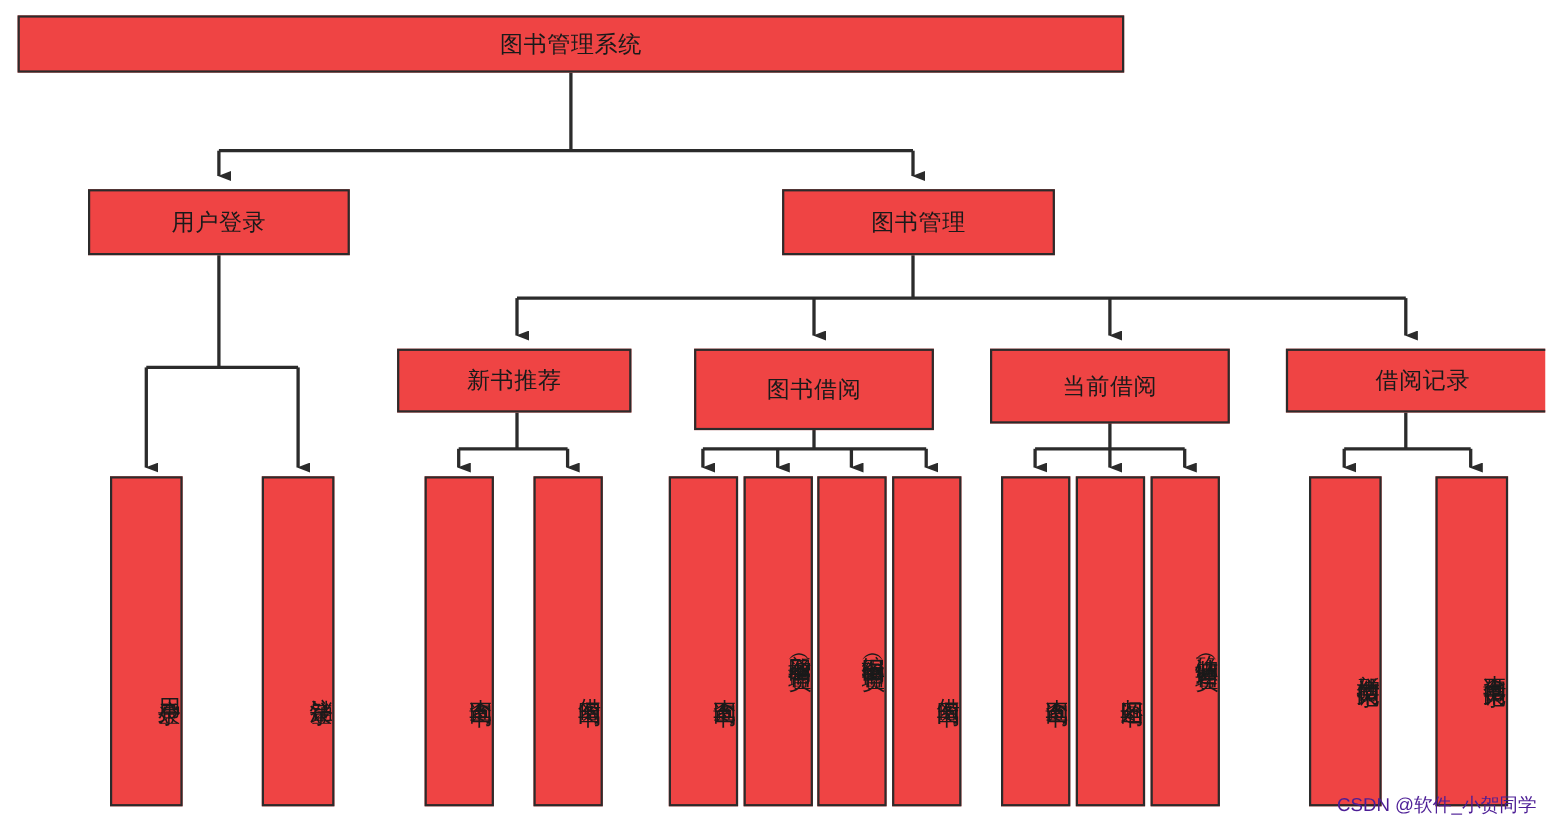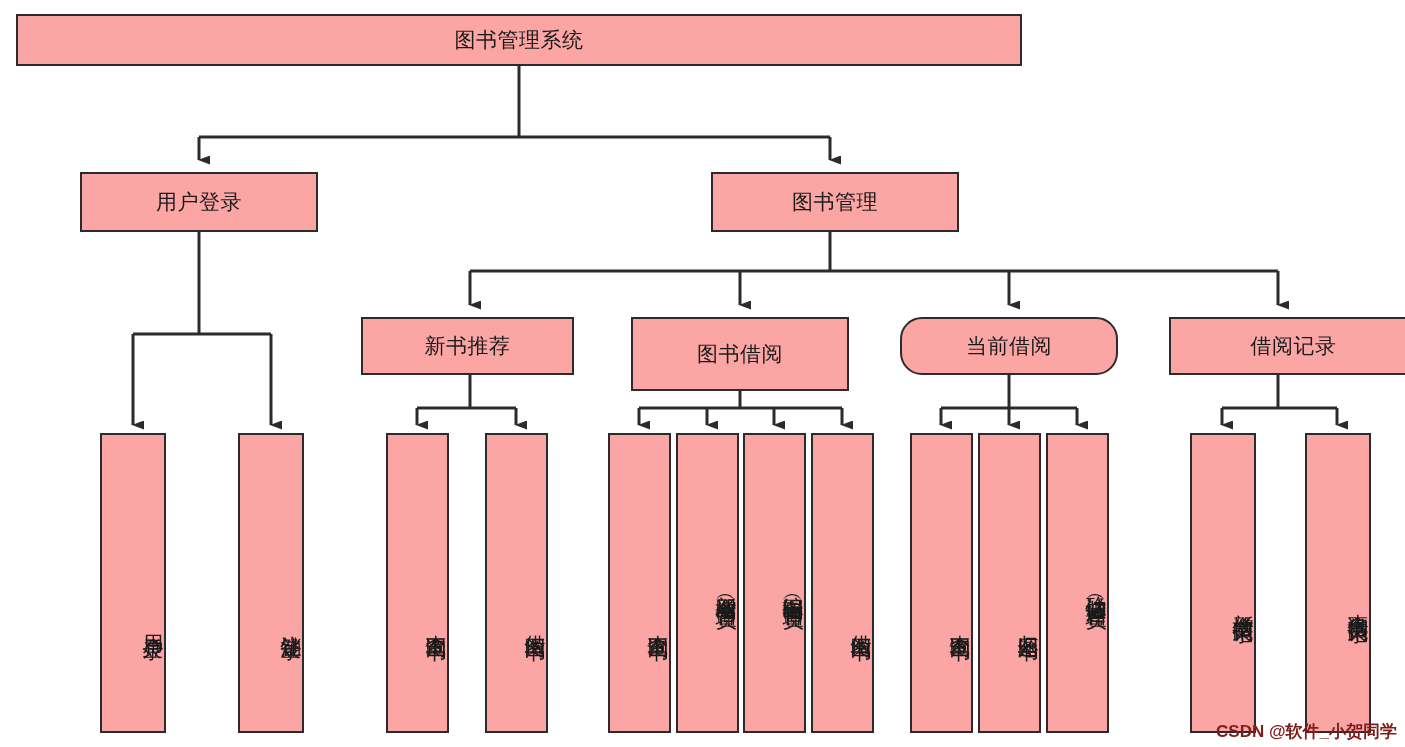--- a/index.html
+++ b/index.html
@@ -22,21 +22,21 @@
     position: absolute;
     left: 0;
     top: 0;
     width: 1405px;
     height: 747px;
   }
   .node {
     position: absolute;
     box-sizing: border-box;
     border: 2px solid #2b2b2b;
-    background: #fca5a5;
+    background: #ef4444;
     display: flex;
     align-items: center;
     justify-content: center;
     color: #1a1a1a;
   }
   .node.horizontal {
     font-size: 21px;
     letter-spacing: 0.5px;
   }
   .node.vertical {
@@ -55,24 +55,23 @@
   }
   .node.vertical .node-label {
     writing-mode: vertical-rl;
     text-orientation: upright;
   }
   #watermark {
     position: absolute;
     right: 8px;
     bottom: 4px;
     font-size: 17px;
-    color: #7f1d1d;
+    color: #4c1d95;
     white-space: nowrap;
     pointer-events: none;
-    font-weight: bold;
   }
 </style>
 </head>
 <body>
 
 <div id="diagram-root">
 
   <svg id="diagram-svg" viewBox="0 0 1405 747" xmlns="http://www.w3.org/2000/svg">
     <defs>
       <marker id="arrowhead" markerWidth="10" markerHeight="12" refX="4.5" refY="11" orient="auto" markerUnits="userSpaceOnUse">
@@ -136,21 +135,21 @@
   </div>
 
   <div class="node horizontal" style="left:361px; top:317px; width:213px; height:58px;">
     <span class="node-label">新书推荐</span>
   </div>
 
   <div class="node horizontal" style="left:631px; top:317px; width:218px; height:74px;">
     <span class="node-label">图书借阅</span>
   </div>
 
-  <div class="node horizontal" style="left:900px; top:317px; width:218px; height:58px;border-radius:22px;">
+  <div class="node horizontal" style="left:900px; top:317px; width:218px; height:68px;">
     <span class="node-label">当前借阅</span>
   </div>
 
   <div class="node horizontal" style="left:1169px; top:317px; width:249px; height:58px;">
     <span class="node-label">借阅记录</span>
   </div>
 
   <div class="node vertical" style="left:100px; top:433px; width:66px; height:300px; padding-top:78px;">
     <span class="node-label">用户登录</span>
   </div>

